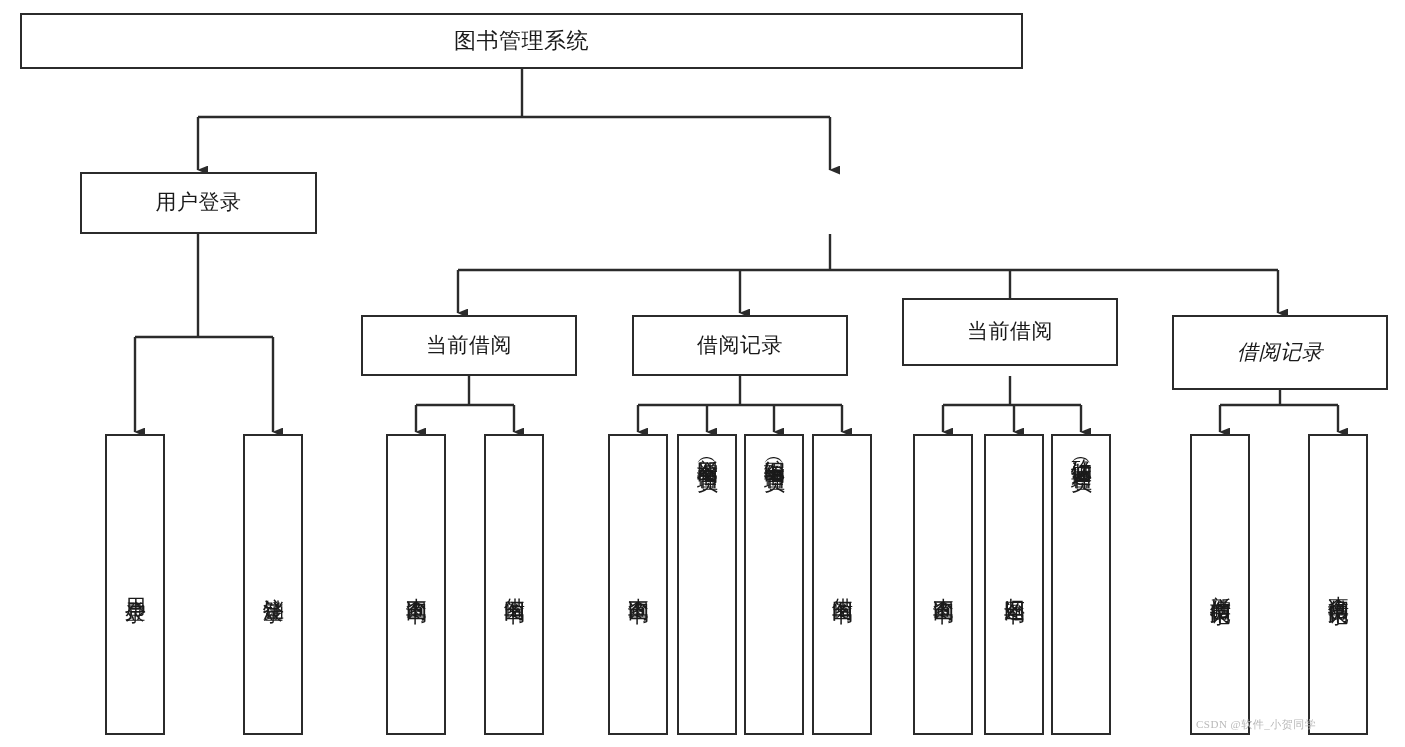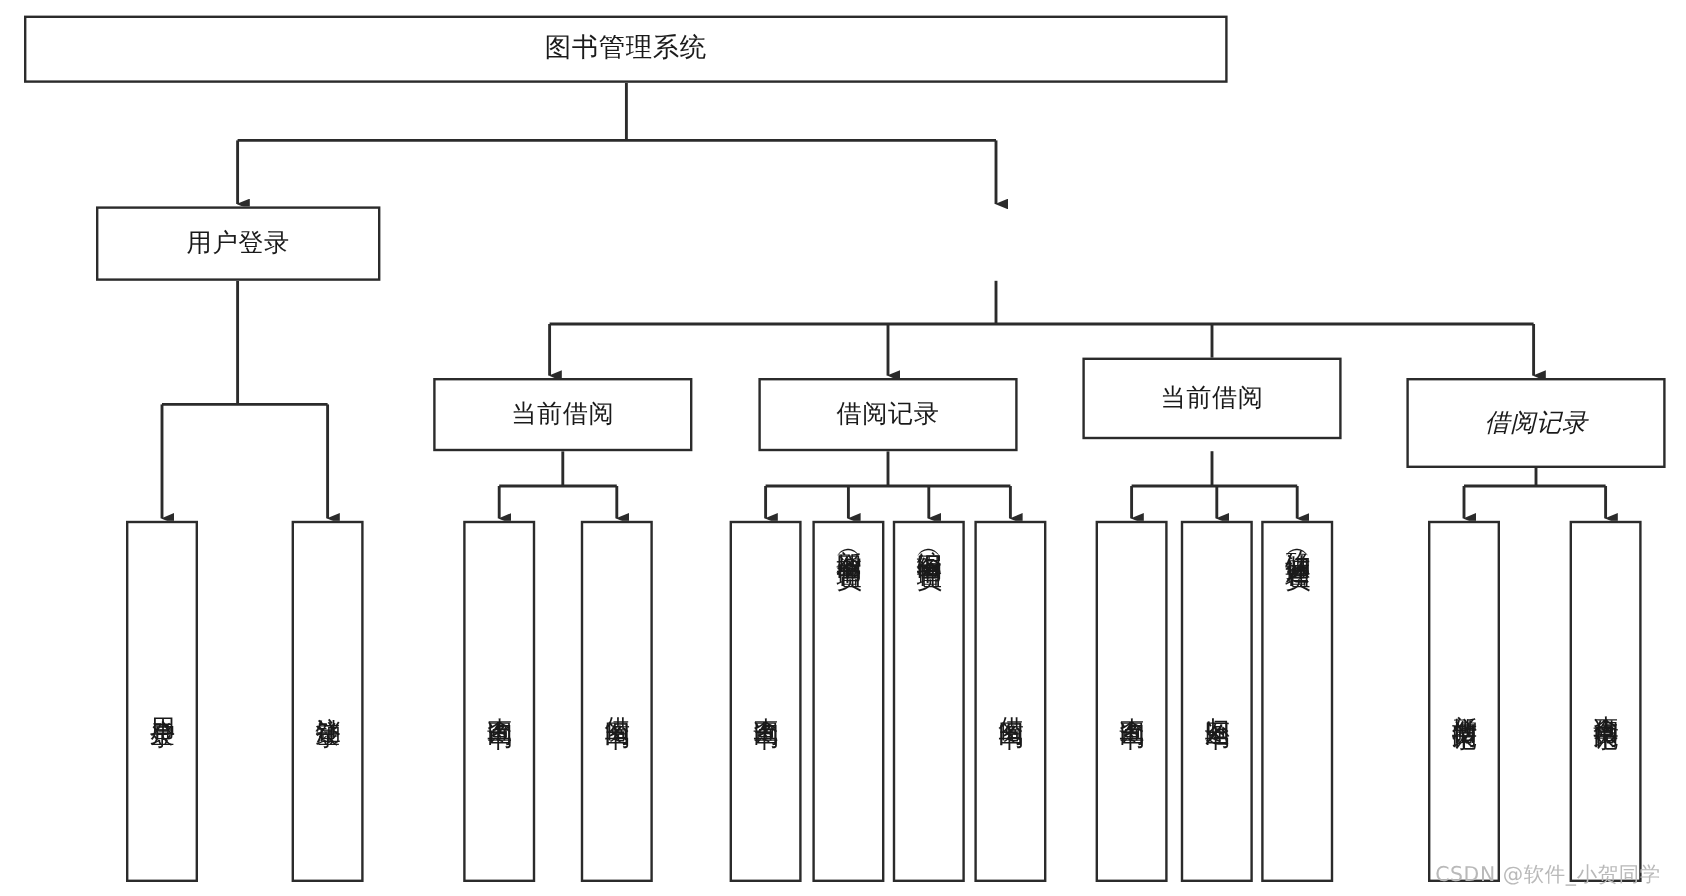--- a/index.html
+++ b/index.html
@@ -59,24 +59,25 @@
     justify-content: center;
     padding-top: 6px;
   }
   .node.vertical.centered {
     align-items: center;
     padding-top: 0;
   }
   .watermark {
     position: absolute;
     color: #b9b9b9;
-    font-size: 17px;
+    font-size: 11px;
     letter-spacing: 0.5px;
     white-space: nowrap;
     user-select: none;
+    font-family: Liberation Serif, serif;
   }
 </style>
 </head>
 <body>
 
 <div id="diagram-root" style="background: rgb(255, 255, 255);">
 
   <svg id="diagram-svg" viewBox="0 0 1405 747" xmlns="http://www.w3.org/2000/svg">
     <defs>
       <marker id="arrowhead" markerWidth="9" markerHeight="11" refX="4.5" refY="10.2" orient="auto" markerUnits="userSpaceOnUse">

